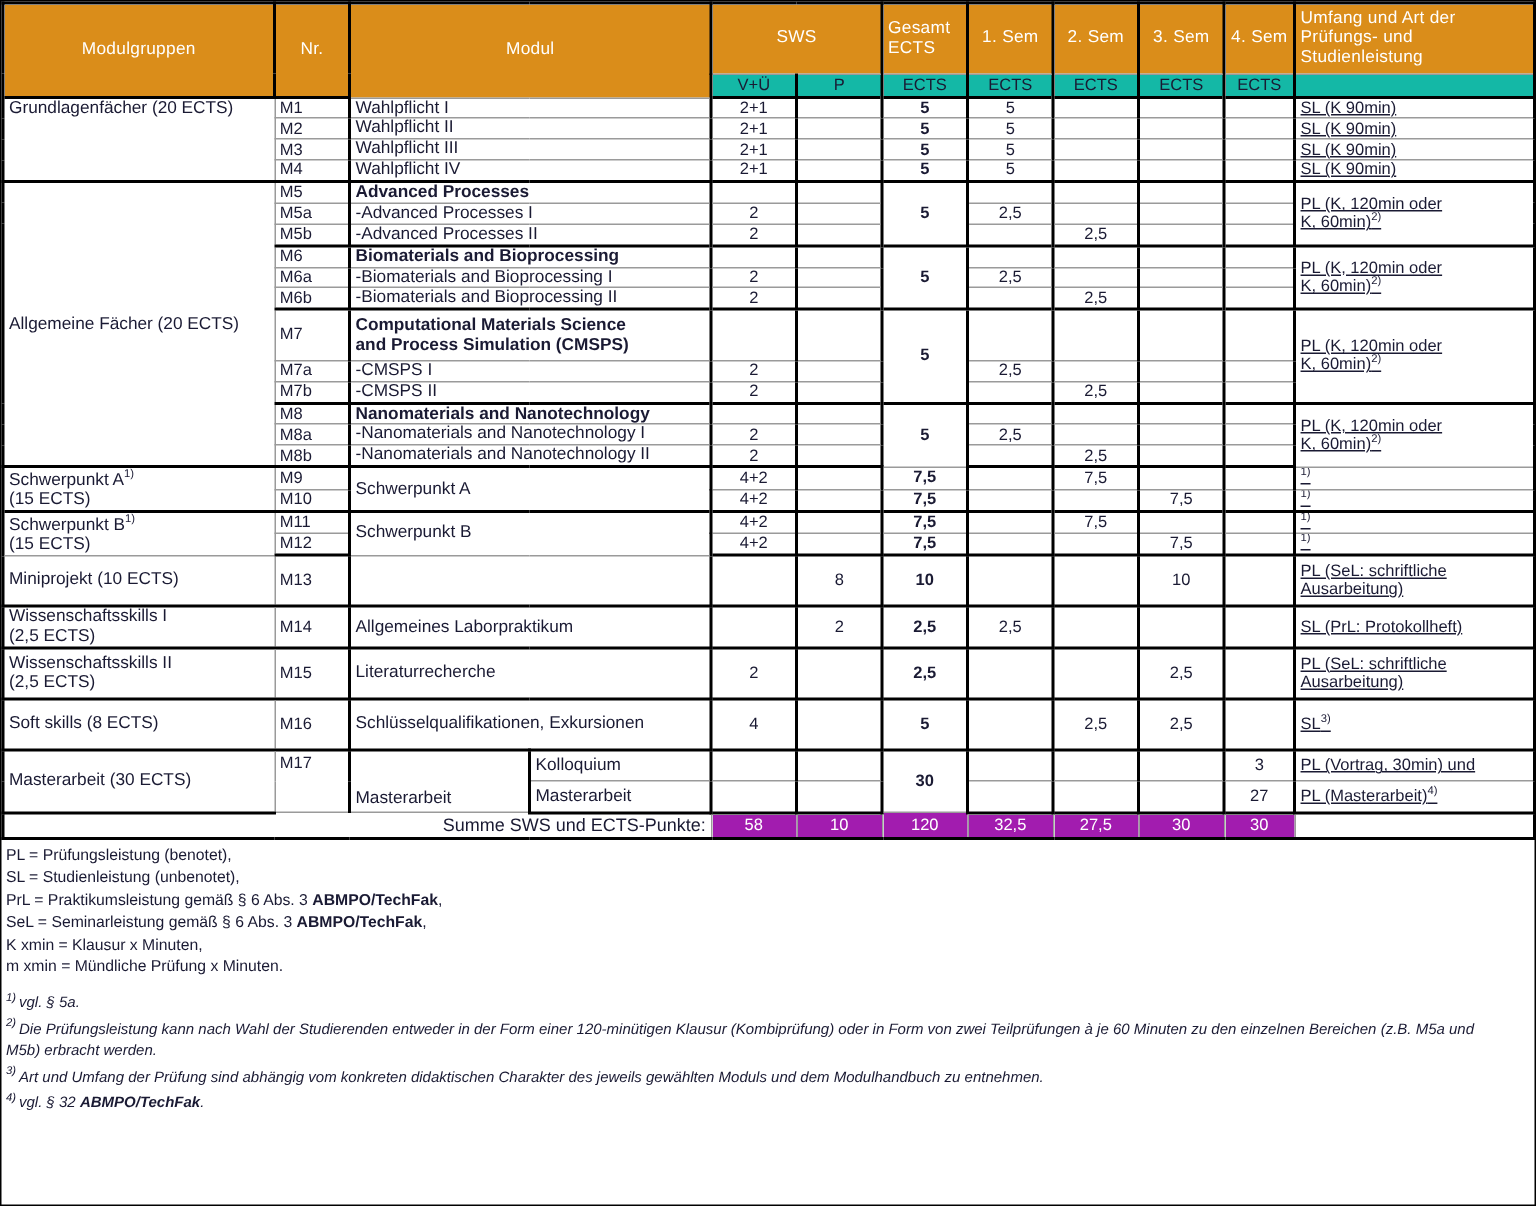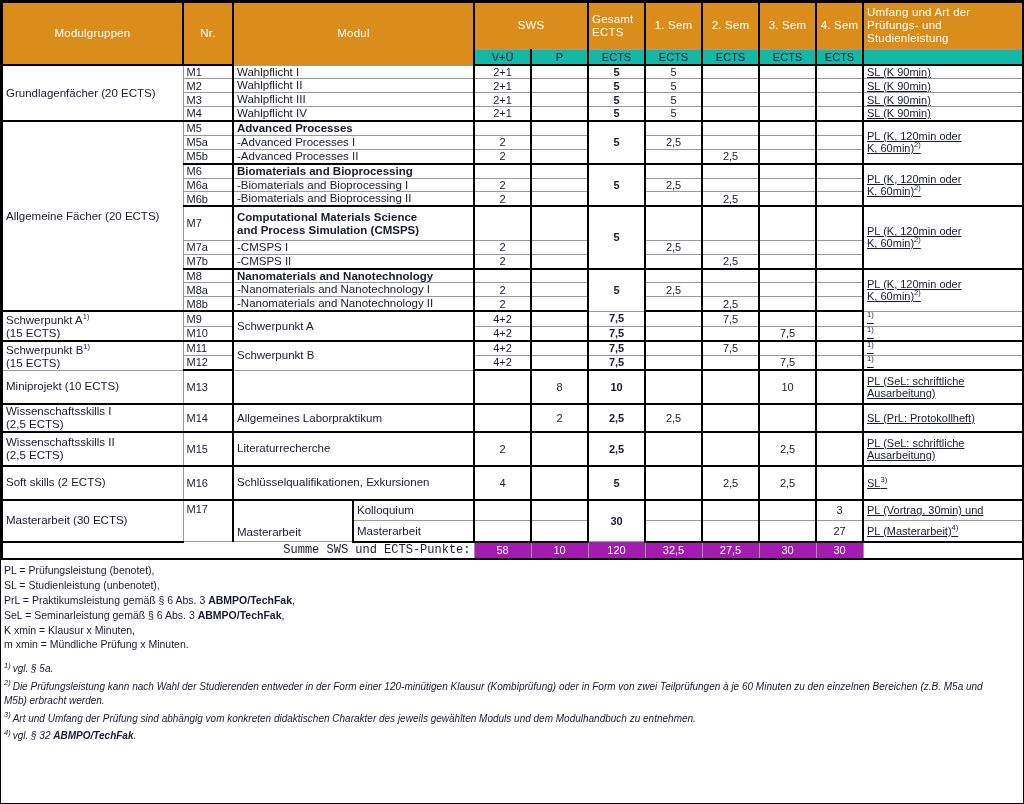--- a/index.html
+++ b/index.html
@@ -97,21 +97,20 @@
   }
   sup { font-size: 7.5px; vertical-align: super; line-height: 0; }
 
   
   .sum-label {
     text-align: right;
     font-weight: bold;
     font-size: 12px;
     padding-right: 5px;
     background: #fff;
-    font-family: Liberation Mono, monospace;
   }
   .sum-val {
     background: #a21caf;
     color: #ffffff;
     text-align: center;
     font-weight: bold;
     font-size: 11px;
     border: 1px solid #DA8D1A;
   }
   .sum-empty { background: #fff; }
@@ -177,21 +176,21 @@
       <th class="subhdr tr">ECTS</th>
       <th class="subhdr tr">ECTS</th>
       <th class="subhdr tr">ECTS</th>
       <th class="subhdr tr"></th>
     </tr>
   </thead>
 
   <tbody>
 
   <tr>
-    <td class="grp tl tt tb" rowspan="4" style="vertical-align:top;padding-top:21px"><span style="white-space:pre-line">Grundlagenfächer (20 ECTS)</span></td>
+    <td class="grp tl tt tb" rowspan="4" style="vertical-align:top;padding-top:0"><span style="white-space:pre-line">Grundlagenfächer (20 ECTS)</span></td>
     <td class="nr tt tr">M1</td>
     <td class="modul tr" colspan="2">Wahlpflicht I</td>
     <td class="num tt tr">2+1</td>
     <td class="num tt tr"></td>
     <td class="num b tt tr">5</td>
     <td class="num tt tr">5</td>
     <td class="num tt tr"></td>
     <td class="num tt tr"></td>
     <td class="num tt tr"></td>
     <td class="pruef tt tr">SL (K 90min)</td>
@@ -452,21 +451,21 @@
     <td class="num tb tr"></td>
     <td class="num b tb tr">2,5</td>
     <td class="num tb tr"></td>
     <td class="num tb tr"></td>
     <td class="num tb tr">2,5</td>
     <td class="num tb tr"></td>
     <td class="pruef tb tr"><span>PL (SeL: schriftliche</span><br><span>Ausarbeitung)</span></td>
   </tr>
 
   <tr style="height:34px">
-    <td class="grp tl tb">Soft skills (2 ECTS)</td>
+    <td class="grp tl tb">Soft skills (8 ECTS)</td>
     <td class="nr tb tr">M16</td>
     <td class="modul tb tr" colspan="2">Schlüsselqualifikationen, Exkursionen</td>
     <td class="num tb tr">4</td>
     <td class="num tb tr"></td>
     <td class="num b tb tr">5</td>
     <td class="num tb tr"></td>
     <td class="num tb tr">2,5</td>
     <td class="num tb tr">2,5</td>
     <td class="num tb tr"></td>
     <td class="pruef tb tr"><span>SL</span><sup>3)</sup></td>

